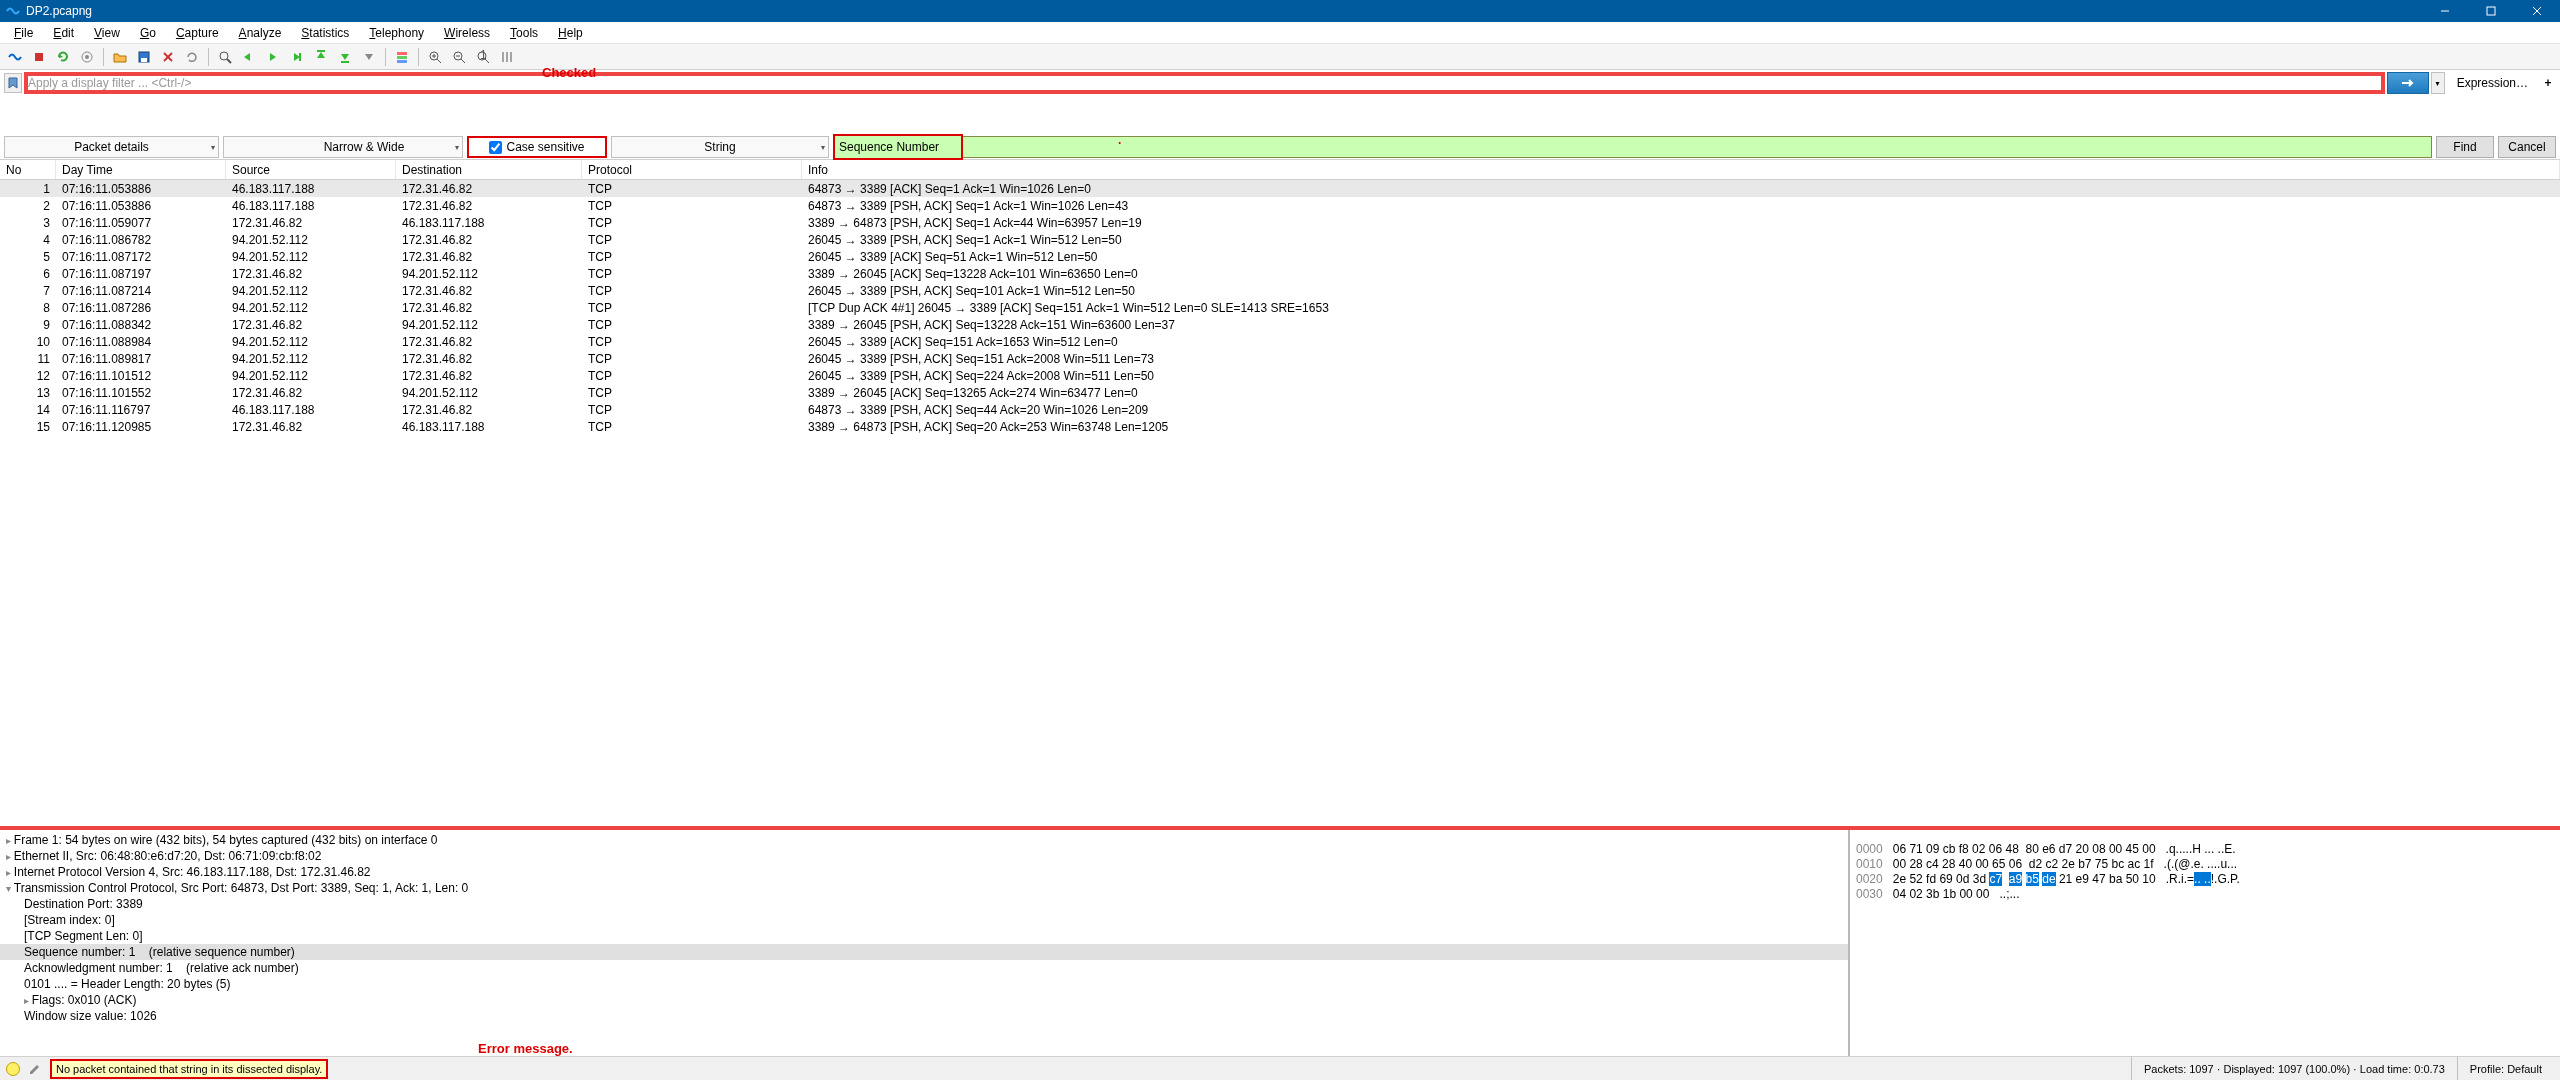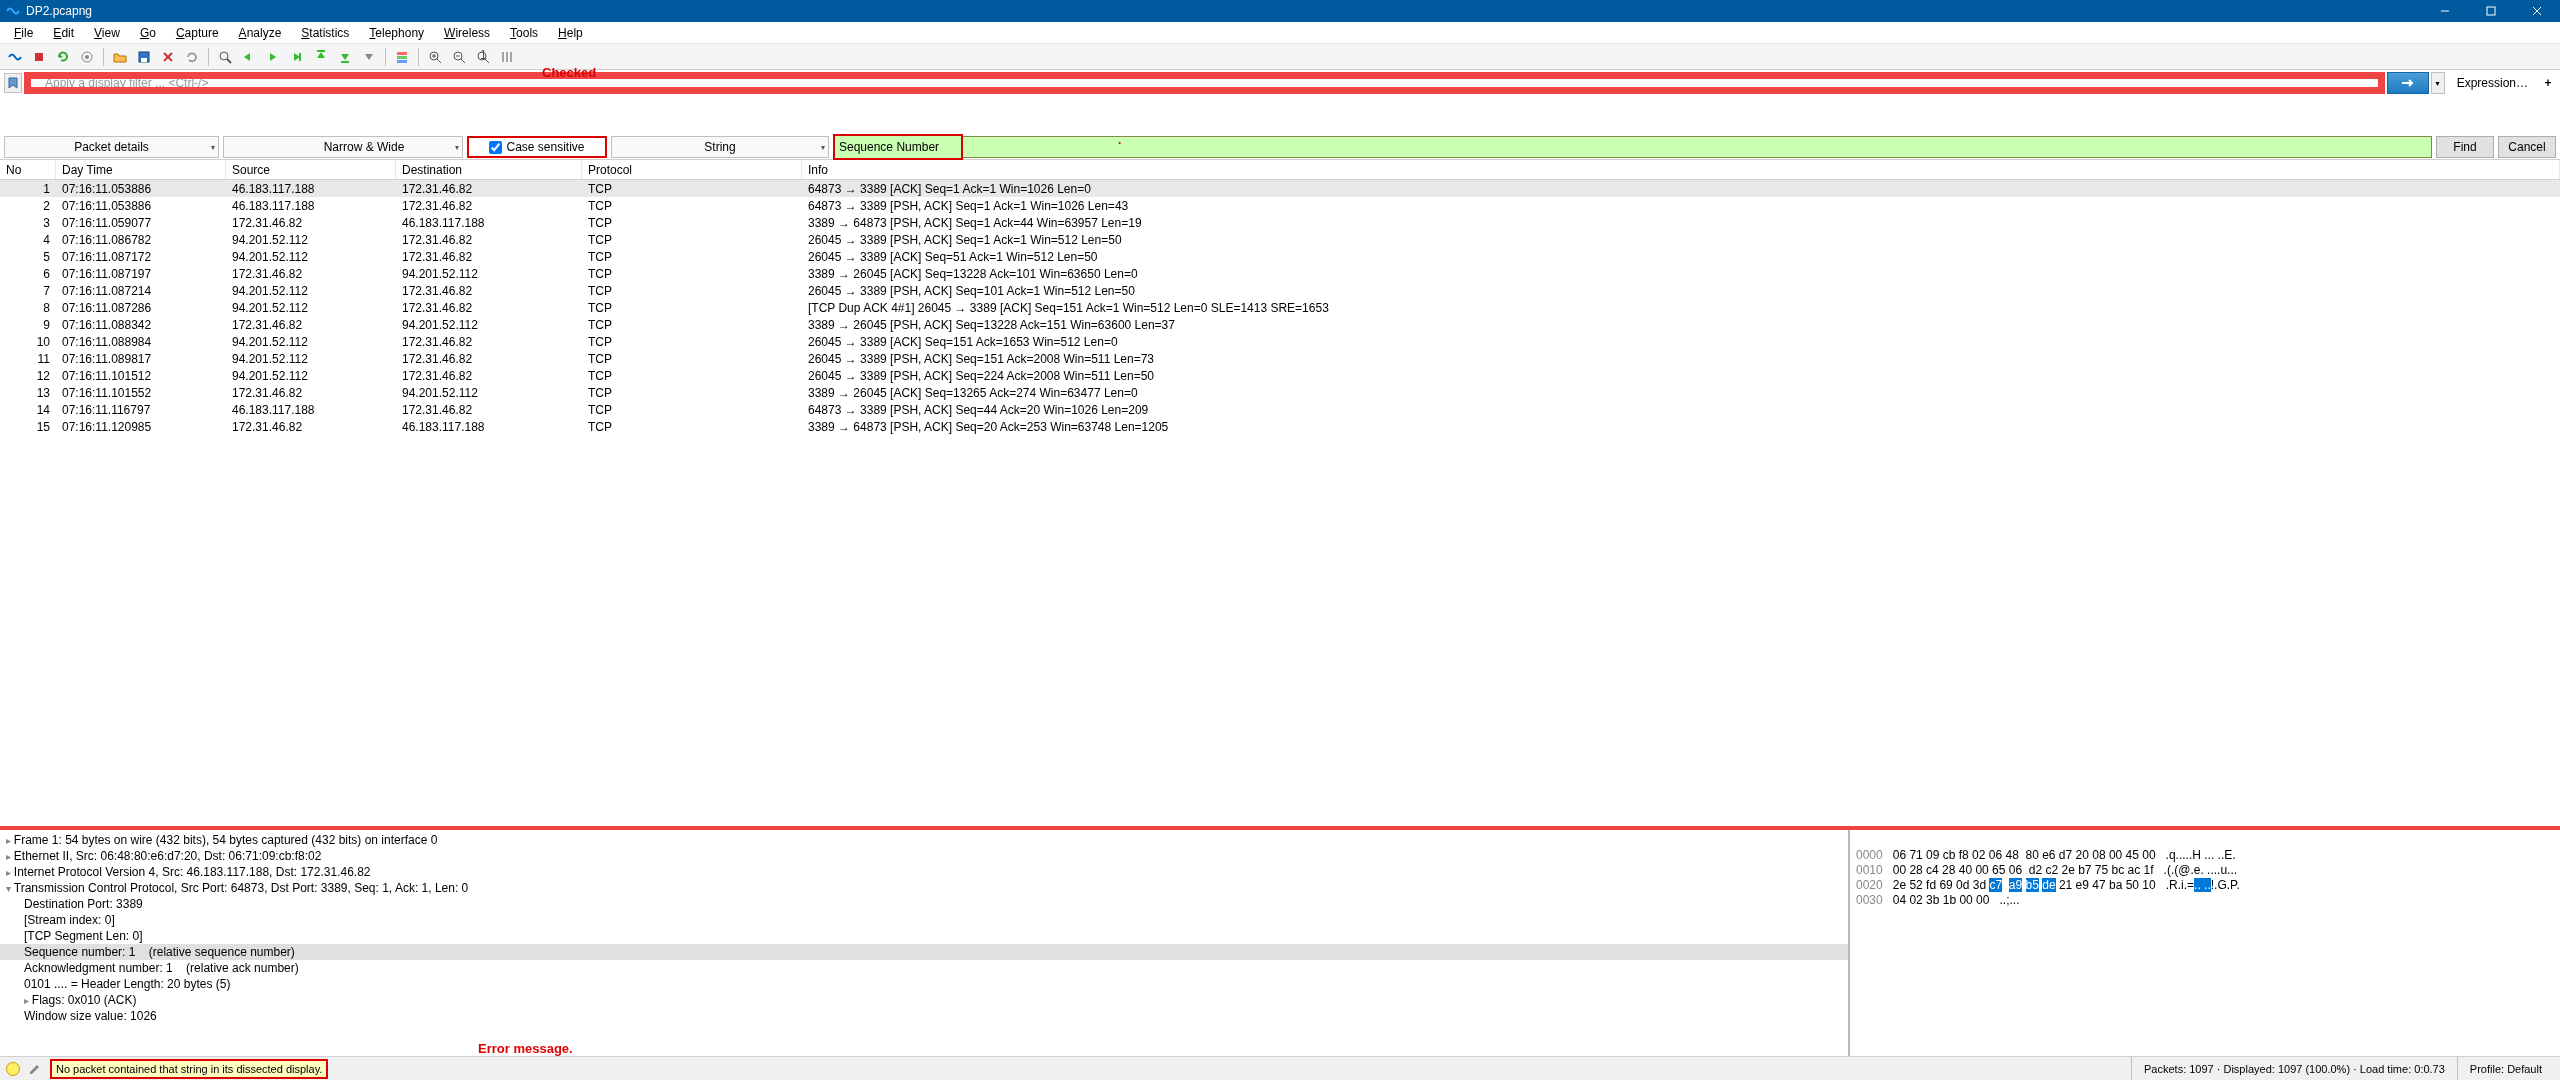--- a/index.html
+++ b/index.html
@@ -18,21 +18,21 @@
 .menubar .menuitem u { text-decoration: underline; }
 
 
 .toolbar { height: 26px; background: #f5f5f5; display: flex; align-items: center; padding: 0 4px; border-bottom: 1px solid #d0d0d0; gap: 2px; }
 .tbtn { width: 22px; height: 22px; display: flex; align-items: center; justify-content: center; cursor: pointer; border-radius: 2px; }
 .tsep { width: 1px; height: 18px; background: #c0c0c0; margin: 0 3px; }
 
 
 .filterbar { height: 26px; display: flex; align-items: center; padding: 2px 4px; gap: 2px; background:#fff; }
 .filter-icon { width: 18px; height: 20px; border: 1px solid #c0c0c0; background: #f0f0f0; display:flex;align-items:center;justify-content:center; }
-.filter-input { flex: 1; height: 22px; border: 7px solid #ef4444; padding: 0 14px; font-size: 12px; background: #fff; }
+.filter-input { flex: 1; height: 22px; border: 4px solid #ef4444; padding: 0 0; font-size: 12px; background: #fff; }
 .filter-input::placeholder { color: #999; }
 .checked-label { position: absolute; color: #d00; font-weight: bold; font-size: 13px; }
 .filter-go { width: 42px; height: 22px; background: linear-gradient(#4a9fd8,#1e7abf); border: 1px solid #1565a2; display:flex;align-items:center;justify-content:center; }
 .filter-dd { width: 14px; height: 22px; border: 1px solid #c0c0c0; background: #f0f0f0; display:flex;align-items:center;justify-content:center; }
 .filter-exp { padding: 0 10px; height: 22px; display:flex;align-items:center; cursor:pointer; }
 .filter-plus { width: 16px; height: 22px; display:flex;align-items:center;justify-content:center; cursor:pointer; font-weight:bold; }
 
 
 .findbar { height: 24px; display: flex; align-items: center; padding: 0 4px; gap: 4px; background:#fff; position:relative;margin-top:39px; }
 .combo { height: 22px; border: 1px solid #c0c0c0; background: #f9f9f9; display: flex; align-items: center; padding: 0 6px; cursor: pointer; position:relative; }
@@ -58,21 +58,21 @@
 .c-proto { width: 220px; }
 .c-info { flex: 1; }
 
 
 .bottom { height: 230px; display: flex; border-top: 4px solid #ef4444; }
 .treepane { flex: 1; overflow-y: scroll; font-family: Consolas, monospace; font-size: 12px; padding: 2px 0; border-right: 2px solid #b8b8b8; }
 .treepane .tline { padding: 1px 4px; white-space: pre; }
 .treepane .tline.exp::before { content: "▸ "; color: #888; font-size:10px; }
 .treepane .tline.expo::before { content: "▾ "; color: #888; font-size:10px; }
 .treepane .tline.sel { background: #e0e0e0; }
-.hexpane { width: 710px; overflow-y: scroll; font-family: Consolas, monospace; font-size: 12px; padding: 18px 6px; }
+.hexpane { width: 710px; overflow-y: scroll; font-family: Consolas, monospace; font-size: 12px; padding: 12px 6px; }
 .hexpane .hline { white-space: pre; line-height: 15px; }
 .hexpane .off { color: #888; }
 .hexpane .hlb { background: #0078d7; color: #fff; }
 
 
 .statusbar { height: 24px; background: #f0f0f0; border-top: 1px solid #d0d0d0; display: flex; align-items: center; padding: 0 6px; gap: 8px; position:relative; }
 .status-circle { width: 14px; height: 14px; border-radius: 50%; background: #fff066; border: 1px solid #c0a000; }
 .status-msg { background: #fffcc0; border: 2px solid #d00; padding: 2px 4px; font-size: 11px; }
 .status-right { margin-left: auto; display:flex; gap:0; }
 .status-cell { border-left: 1px solid #c0c0c0; padding: 0 12px; font-size:11px; height:24px; display:flex;align-items:center; }

